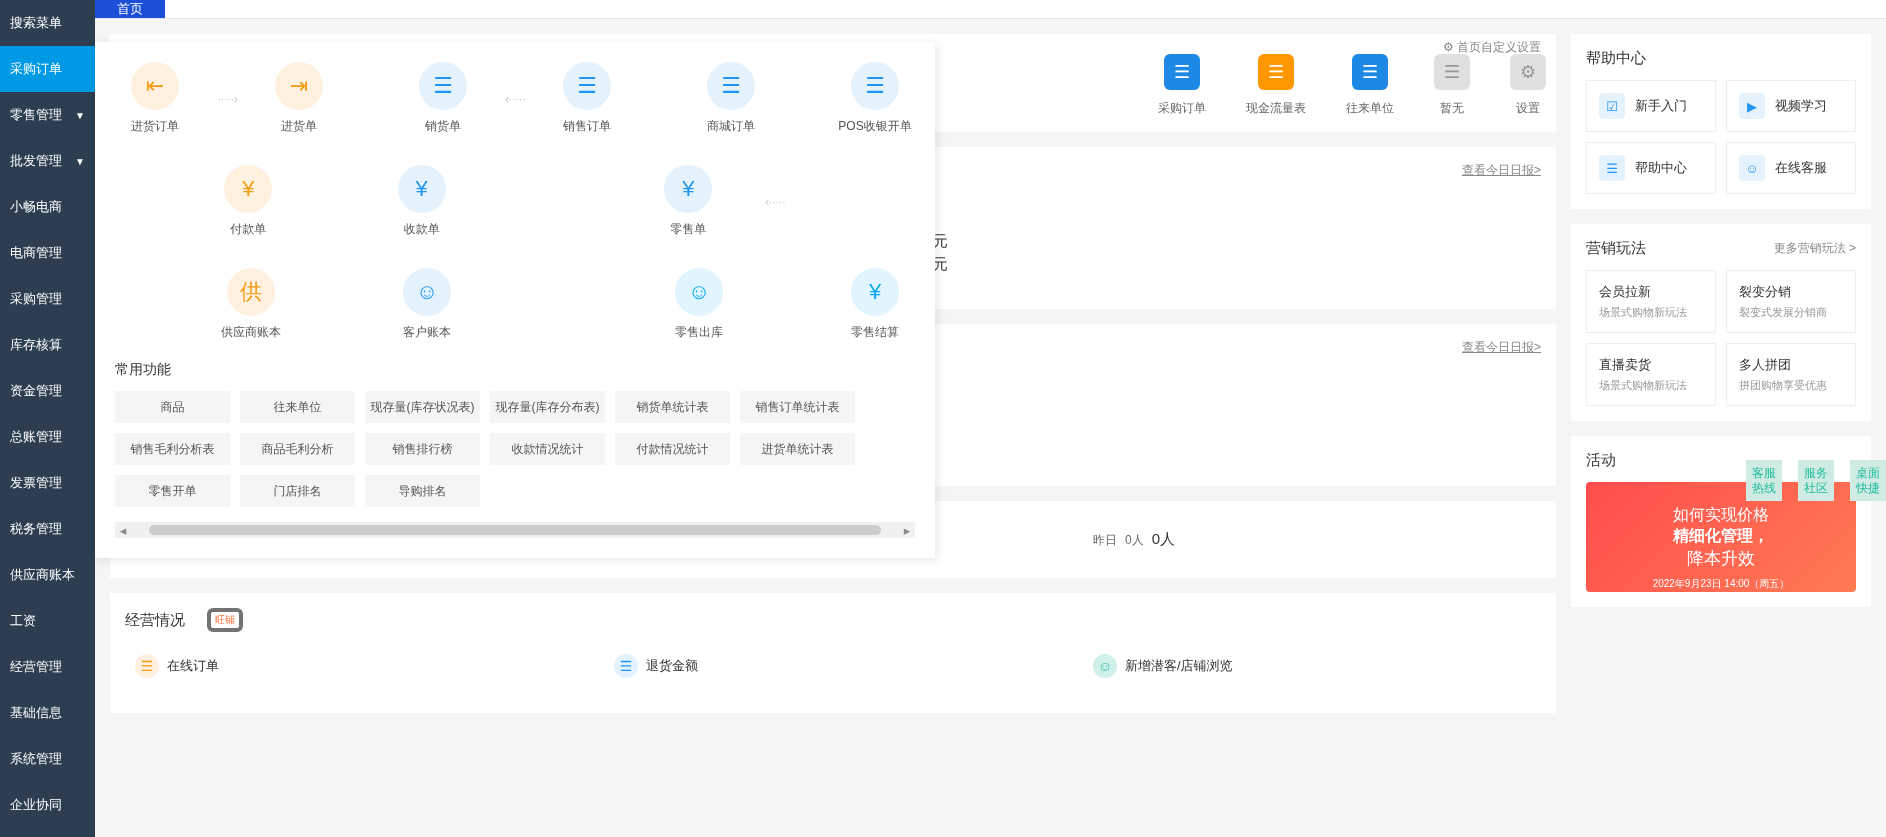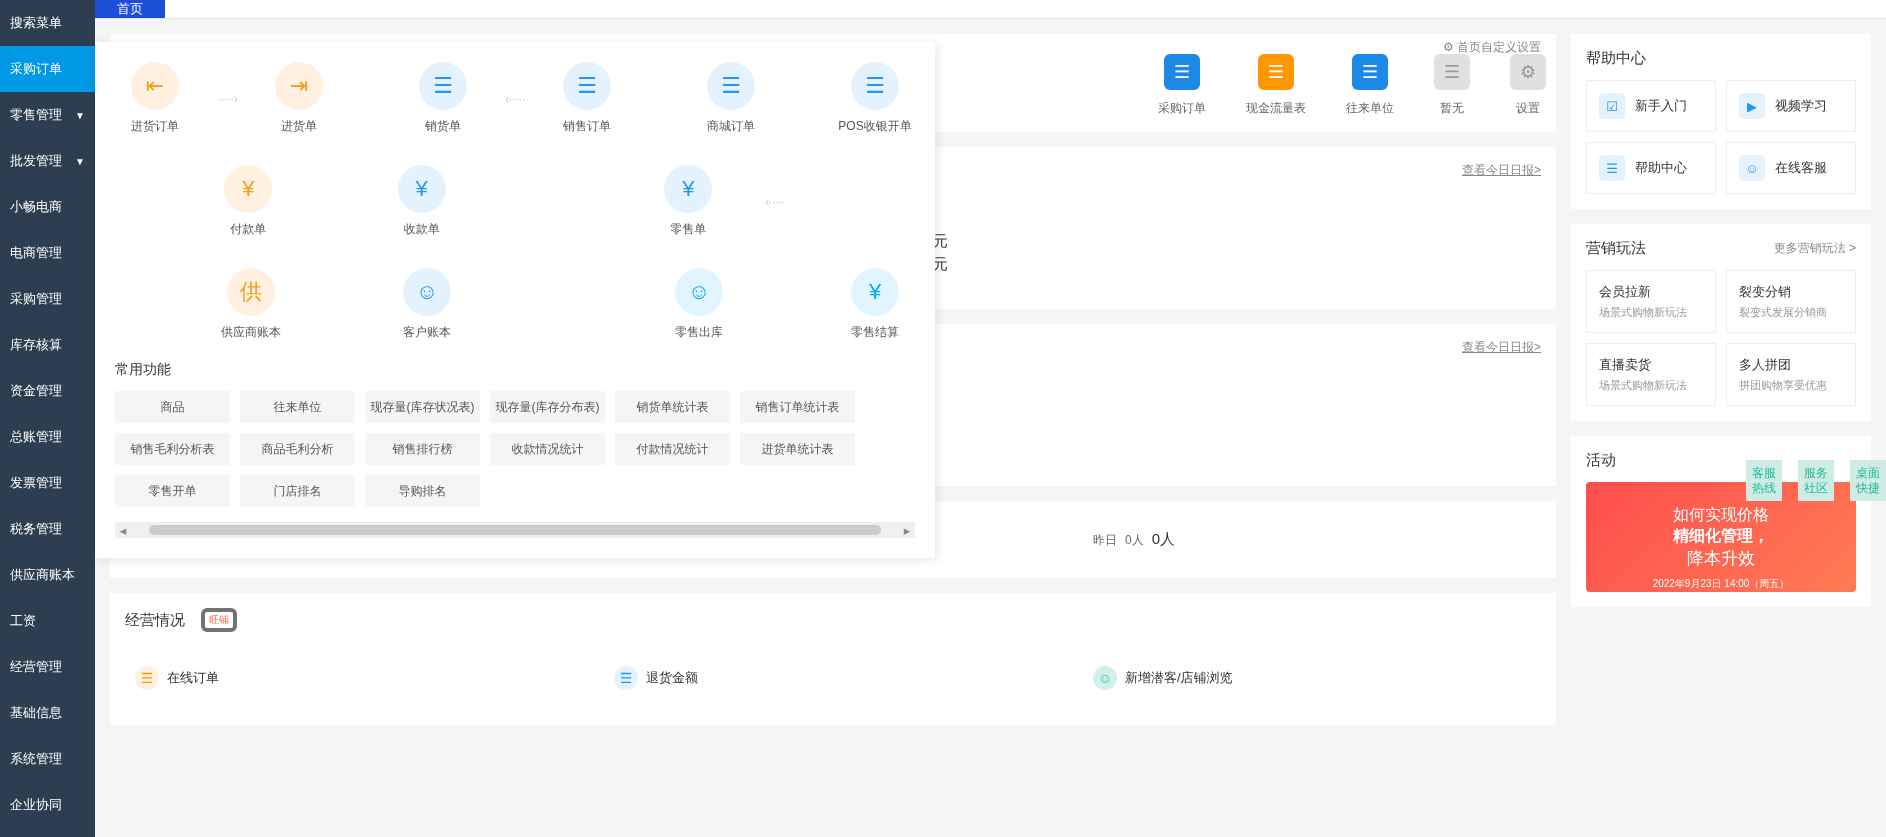--- a/index.html
+++ b/index.html
@@ -57,21 +57,21 @@
 .stats-time { color: #1abc9c; }
 .stats-link { color: #888; text-decoration: underline; cursor: pointer; }
 .stat-cells { display: flex; flex-wrap: wrap; gap: 21px; }
 .stat-cell { flex: 1; min-width: 200px; padding: 10px; }
 .stat-title { display: flex; align-items: center; gap: 8px; font-size: 13px; font-weight: 500; margin-bottom: 10px; }
 .stat-badge { width: 24px; height: 24px; border-radius: 50%; background: #e3f2fd; color: #2196f3; display: flex; align-items: center; justify-content: center; font-size: 14px; }
 .stat-badge.orange { background: #fff0e0; color: #f39c12; }
 .stat-badge.teal { background: #d0f0ea; color: #1abc9c; }
 .stat-line { font-size: 12px; color: #666; display: flex; gap: 8px; align-items: baseline; margin: 4px 0; }
 .stat-line .val { font-size: 15px; color: #333; }
-.section-title { font-size: 15px; margin-bottom: 24px; display: flex; align-items: center; gap: 16px; }
+.section-title { font-size: 15px; margin-bottom: 12px; display: flex; align-items: center; gap: 22px; }
 .tag { font-size: 10px; color: #ff6b35; border: 4px solid #737373; padding: 1px 4px; border-radius: 6px; }
 
 
 .card { background: #fff; padding: 15px; }
 .card-head { display: flex; justify-content: space-between; align-items: center; margin-bottom: 12px; }
 .card-head h3 { font-size: 15px; font-weight: 500; }
 .card-more { font-size: 12px; color: #888; cursor: pointer; }
 .help-grid { display: grid; grid-template-columns: 1fr 1fr; gap: 10px; }
 .help-item { display: flex; align-items: center; gap: 10px; padding: 12px; border: 1px solid #eee; cursor: pointer; }
 .help-icon { width: 26px; height: 26px; border-radius: 4px; background: #e3f2fd; color: #2196f3; display: flex; align-items: center; justify-content: center; }

